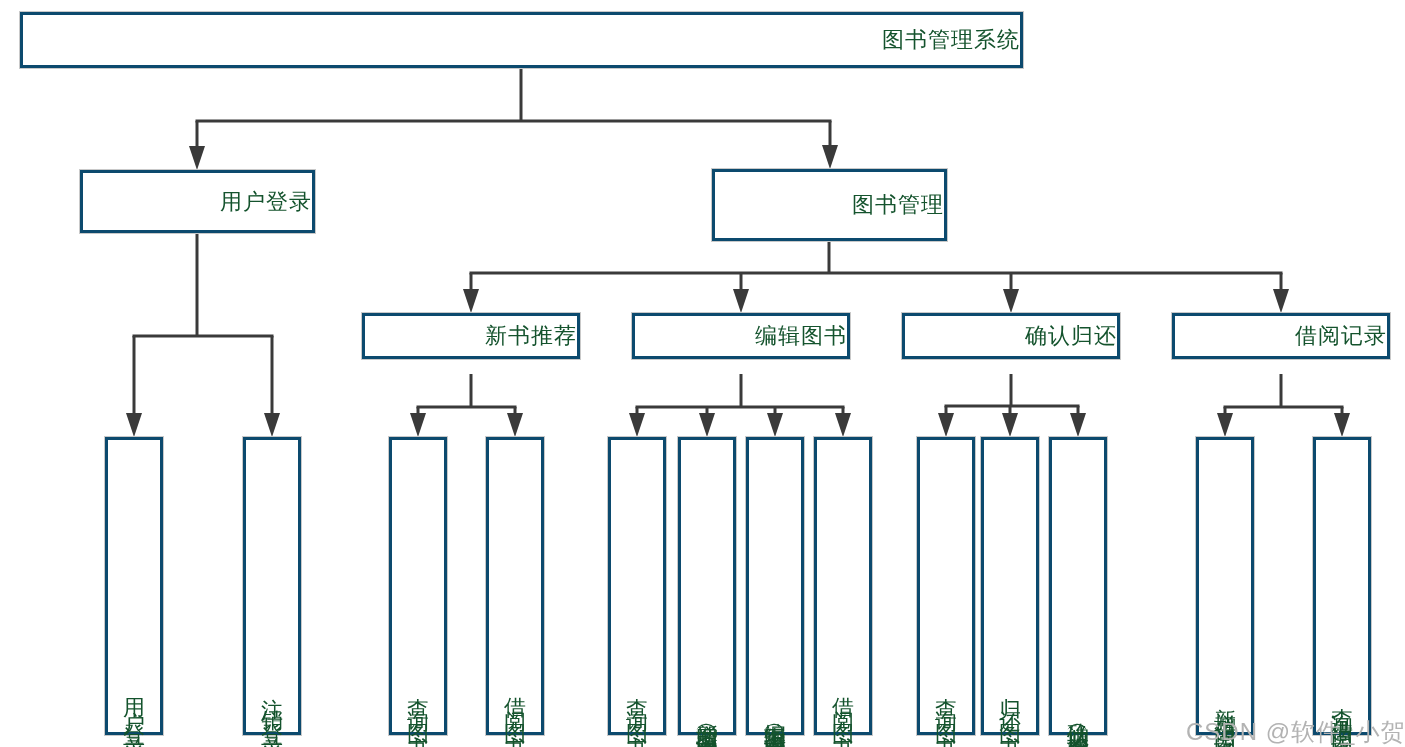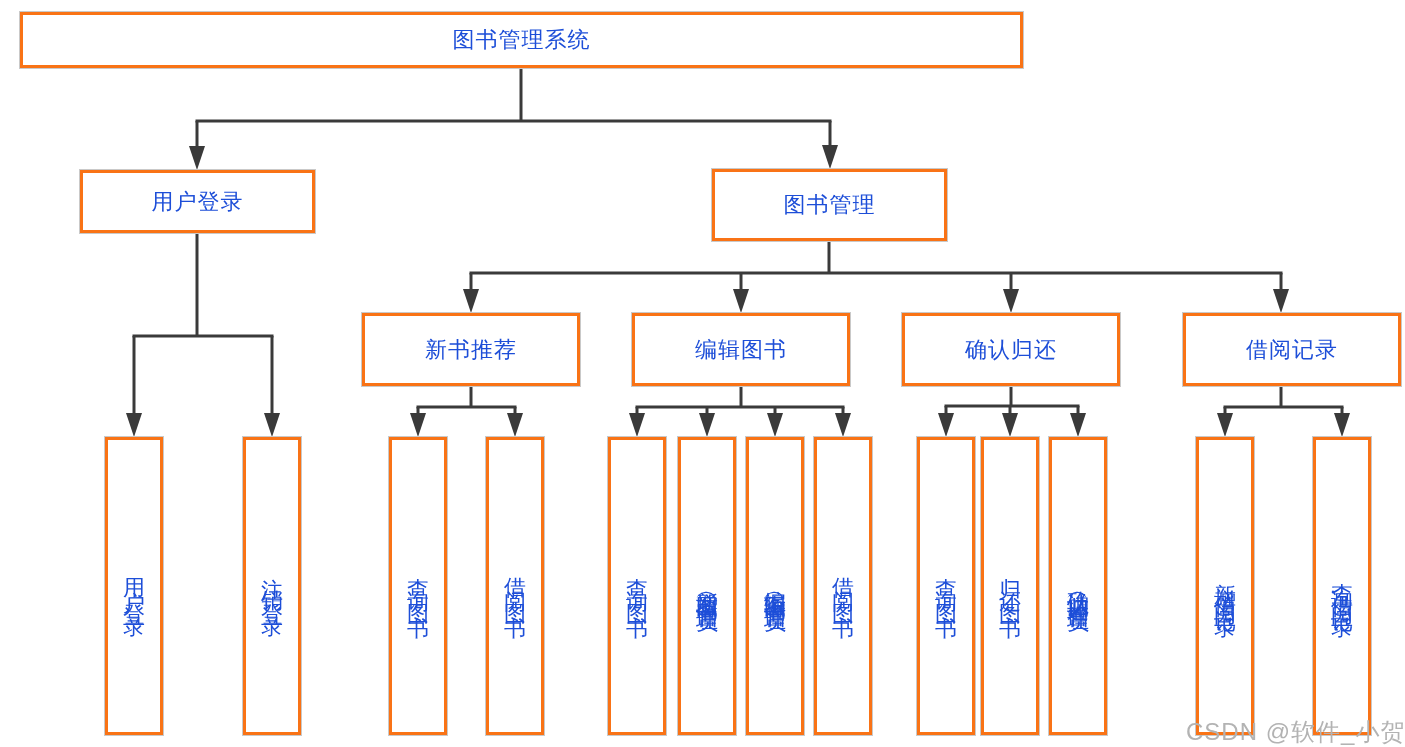--- a/index.html
+++ b/index.html
@@ -3,45 +3,45 @@
 <meta charset="utf-8">
 <style>
   html,body{margin:0;padding:0;background:#ffffff;}
   body{font-family:"Liberation Sans","DejaVu Sans",sans-serif;}
   #canvas{position:relative;width:1405px;height:747px;background:#ffffff;overflow:hidden;}
   #wires{position:absolute;left:0;top:0;z-index:0;}
   .node{
     position:absolute;
     box-sizing:border-box;
     background:#ffffff;
-    border:3px solid #f97316;
+    border:3px solid #0c4a6e;
     box-shadow:0 0 0 1px #c9c9c9;
-    display:flex;align-items:center;justify-content:center;
-    color:#1d4ed8;
+    display:flex;align-items:center;justify-content:flex-end;
+    color:#14532d;
     z-index:1;
   }
   .h-node{font-size:22px;letter-spacing:1px;}
   .v-node{
     top:437px;width:58px;height:298px;
     writing-mode:vertical-rl;
     text-orientation:mixed;
     font-size:22px;
   }
   .ls-lg{letter-spacing:13px;}
   .ls-md{letter-spacing:7px;}
   .ls-sm{letter-spacing:3px;}
   
   .n-root{left:20px;top:12px;width:1003px;height:56px;}
   .n-userlogin{left:80px;top:170px;width:235px;height:63px;}
   .n-bookmgmt{left:712px;top:169px;width:235px;height:72px;}
-  .n-l3{top:313px;width:218px;height:73px;}
+  .n-l3{top:313px;width:218px;height:46px;}
   .n-newbook{left:362px;}
   .n-bookborrow{left:632px;}
   .n-currentborrow{left:902px;}
-  .n-borrowrecords{left:1172px;margin-left:11px;}
+  .n-borrowrecords{left:1172px;}
   
   .v1{left:105px;} .v2{left:243px;}
   .v3{left:389px;} .v4{left:486px;}
   .v5{left:608px;} .v6{left:678px;} .v7{left:746px;} .v8{left:814px;}
   .v9{left:917px;} .v10{left:981px;} .v11{left:1049px;}
   .v12{left:1196px;} .v13{left:1313px;}
   .watermark{
     position:absolute;left:1186px;top:716px;
     color:#b3b3b3;font-size:24px;letter-spacing:1px;
     z-index:3;white-space:nowrap;

